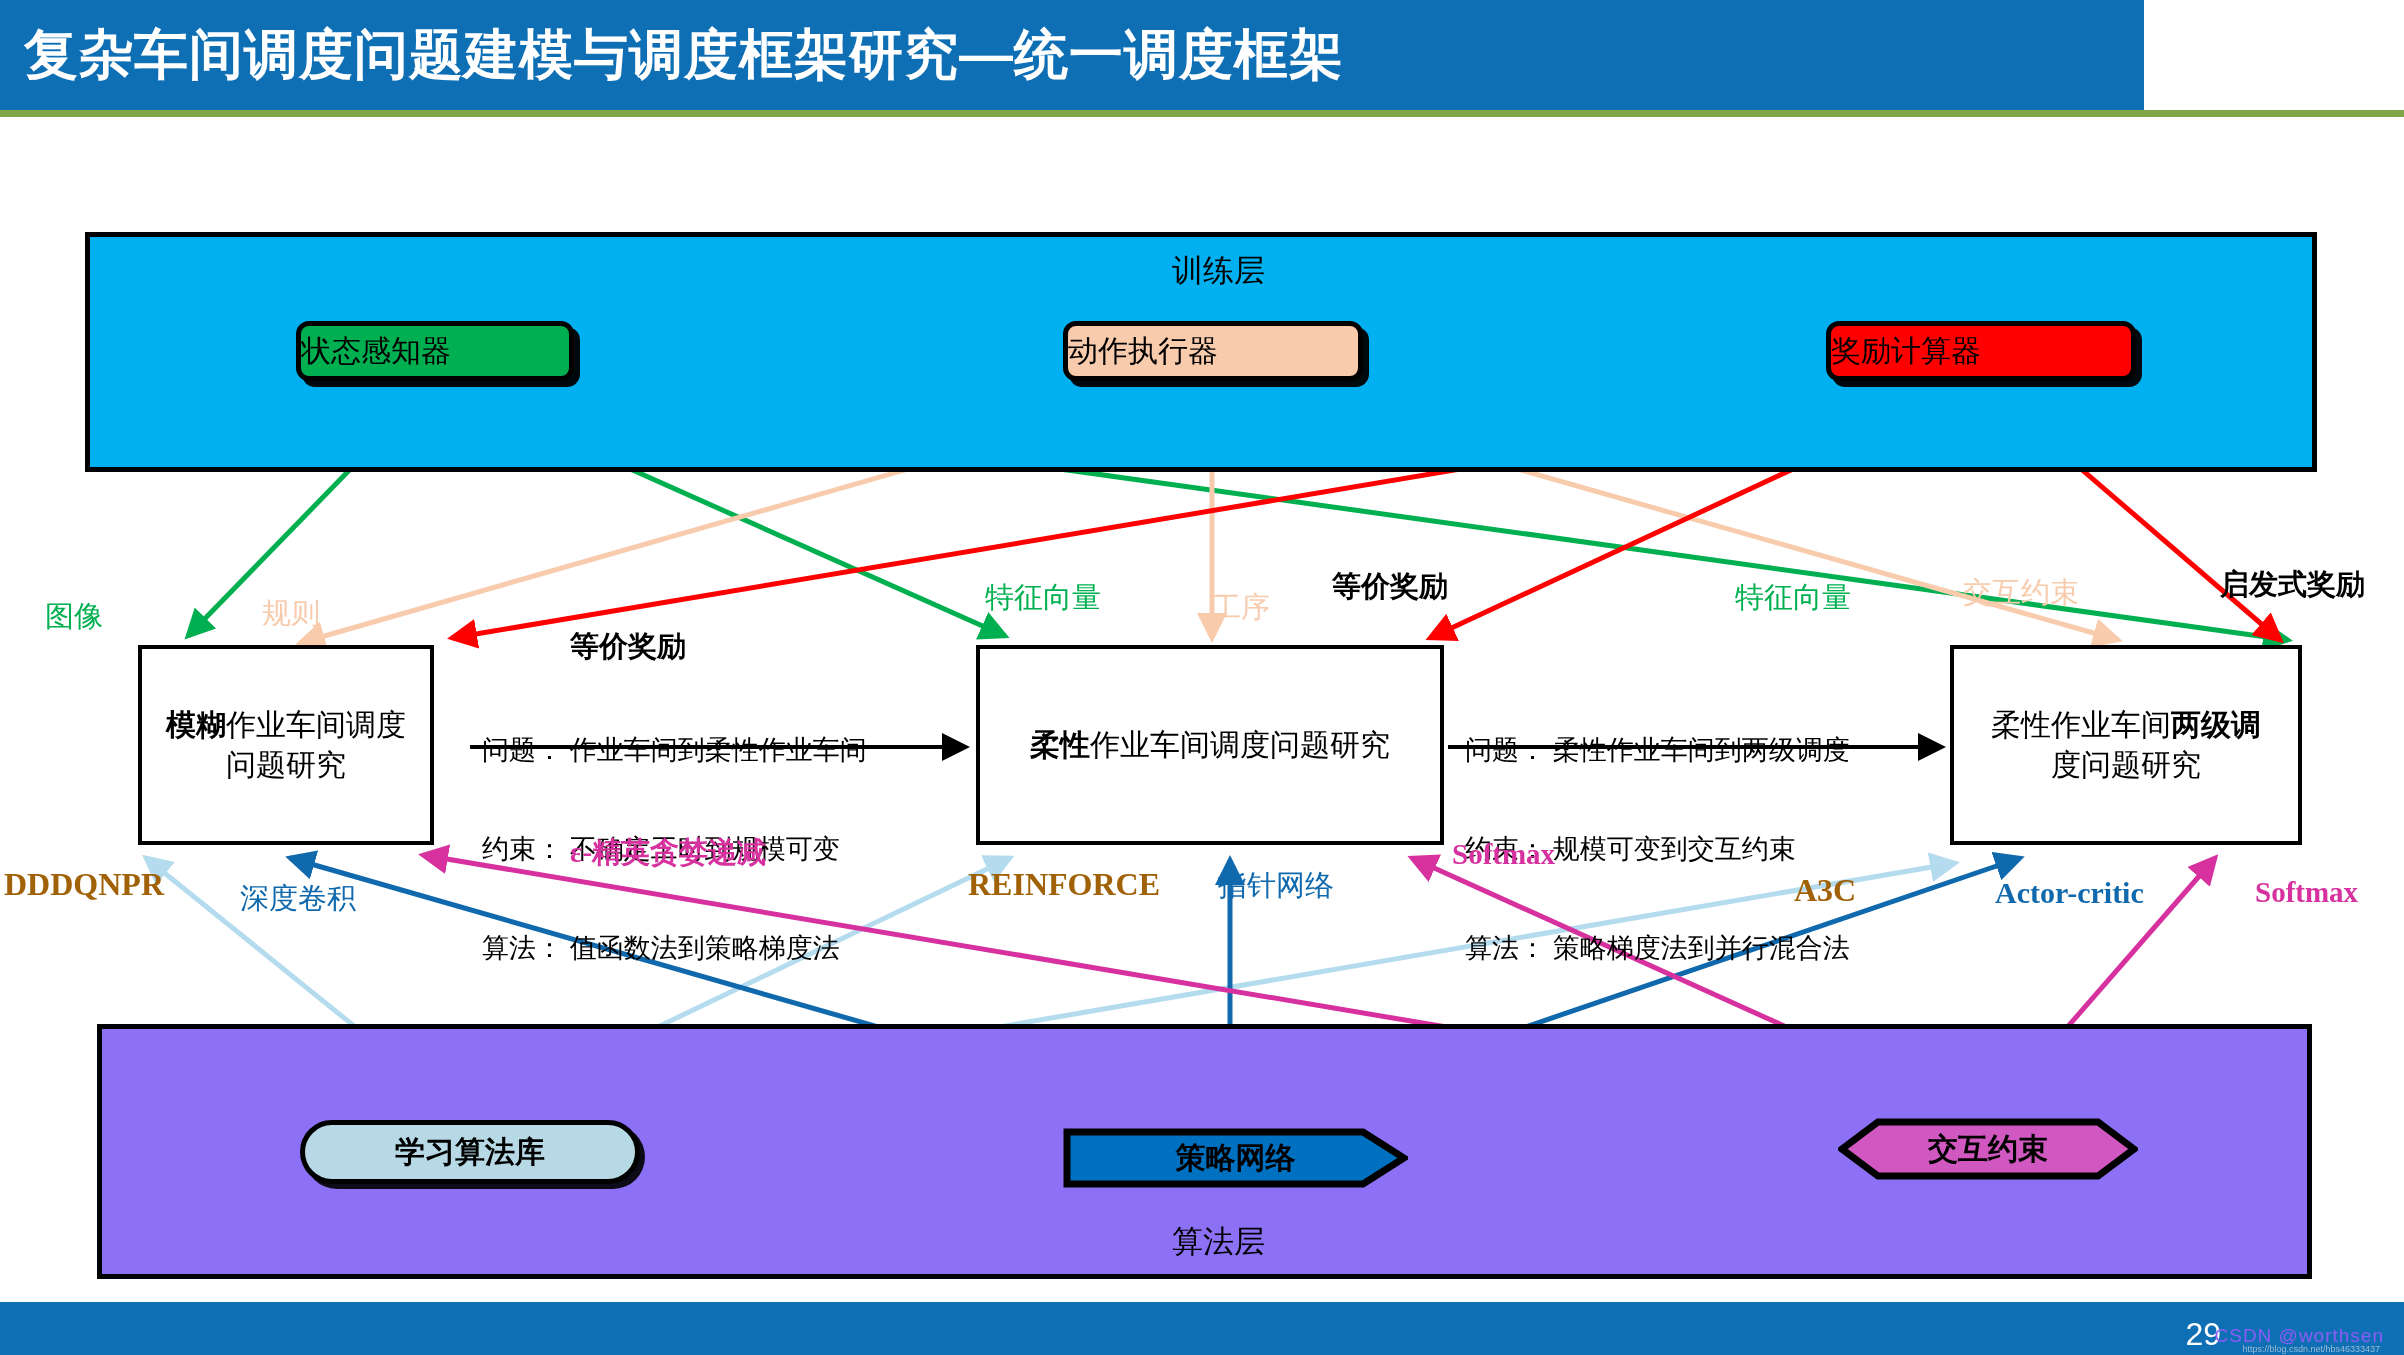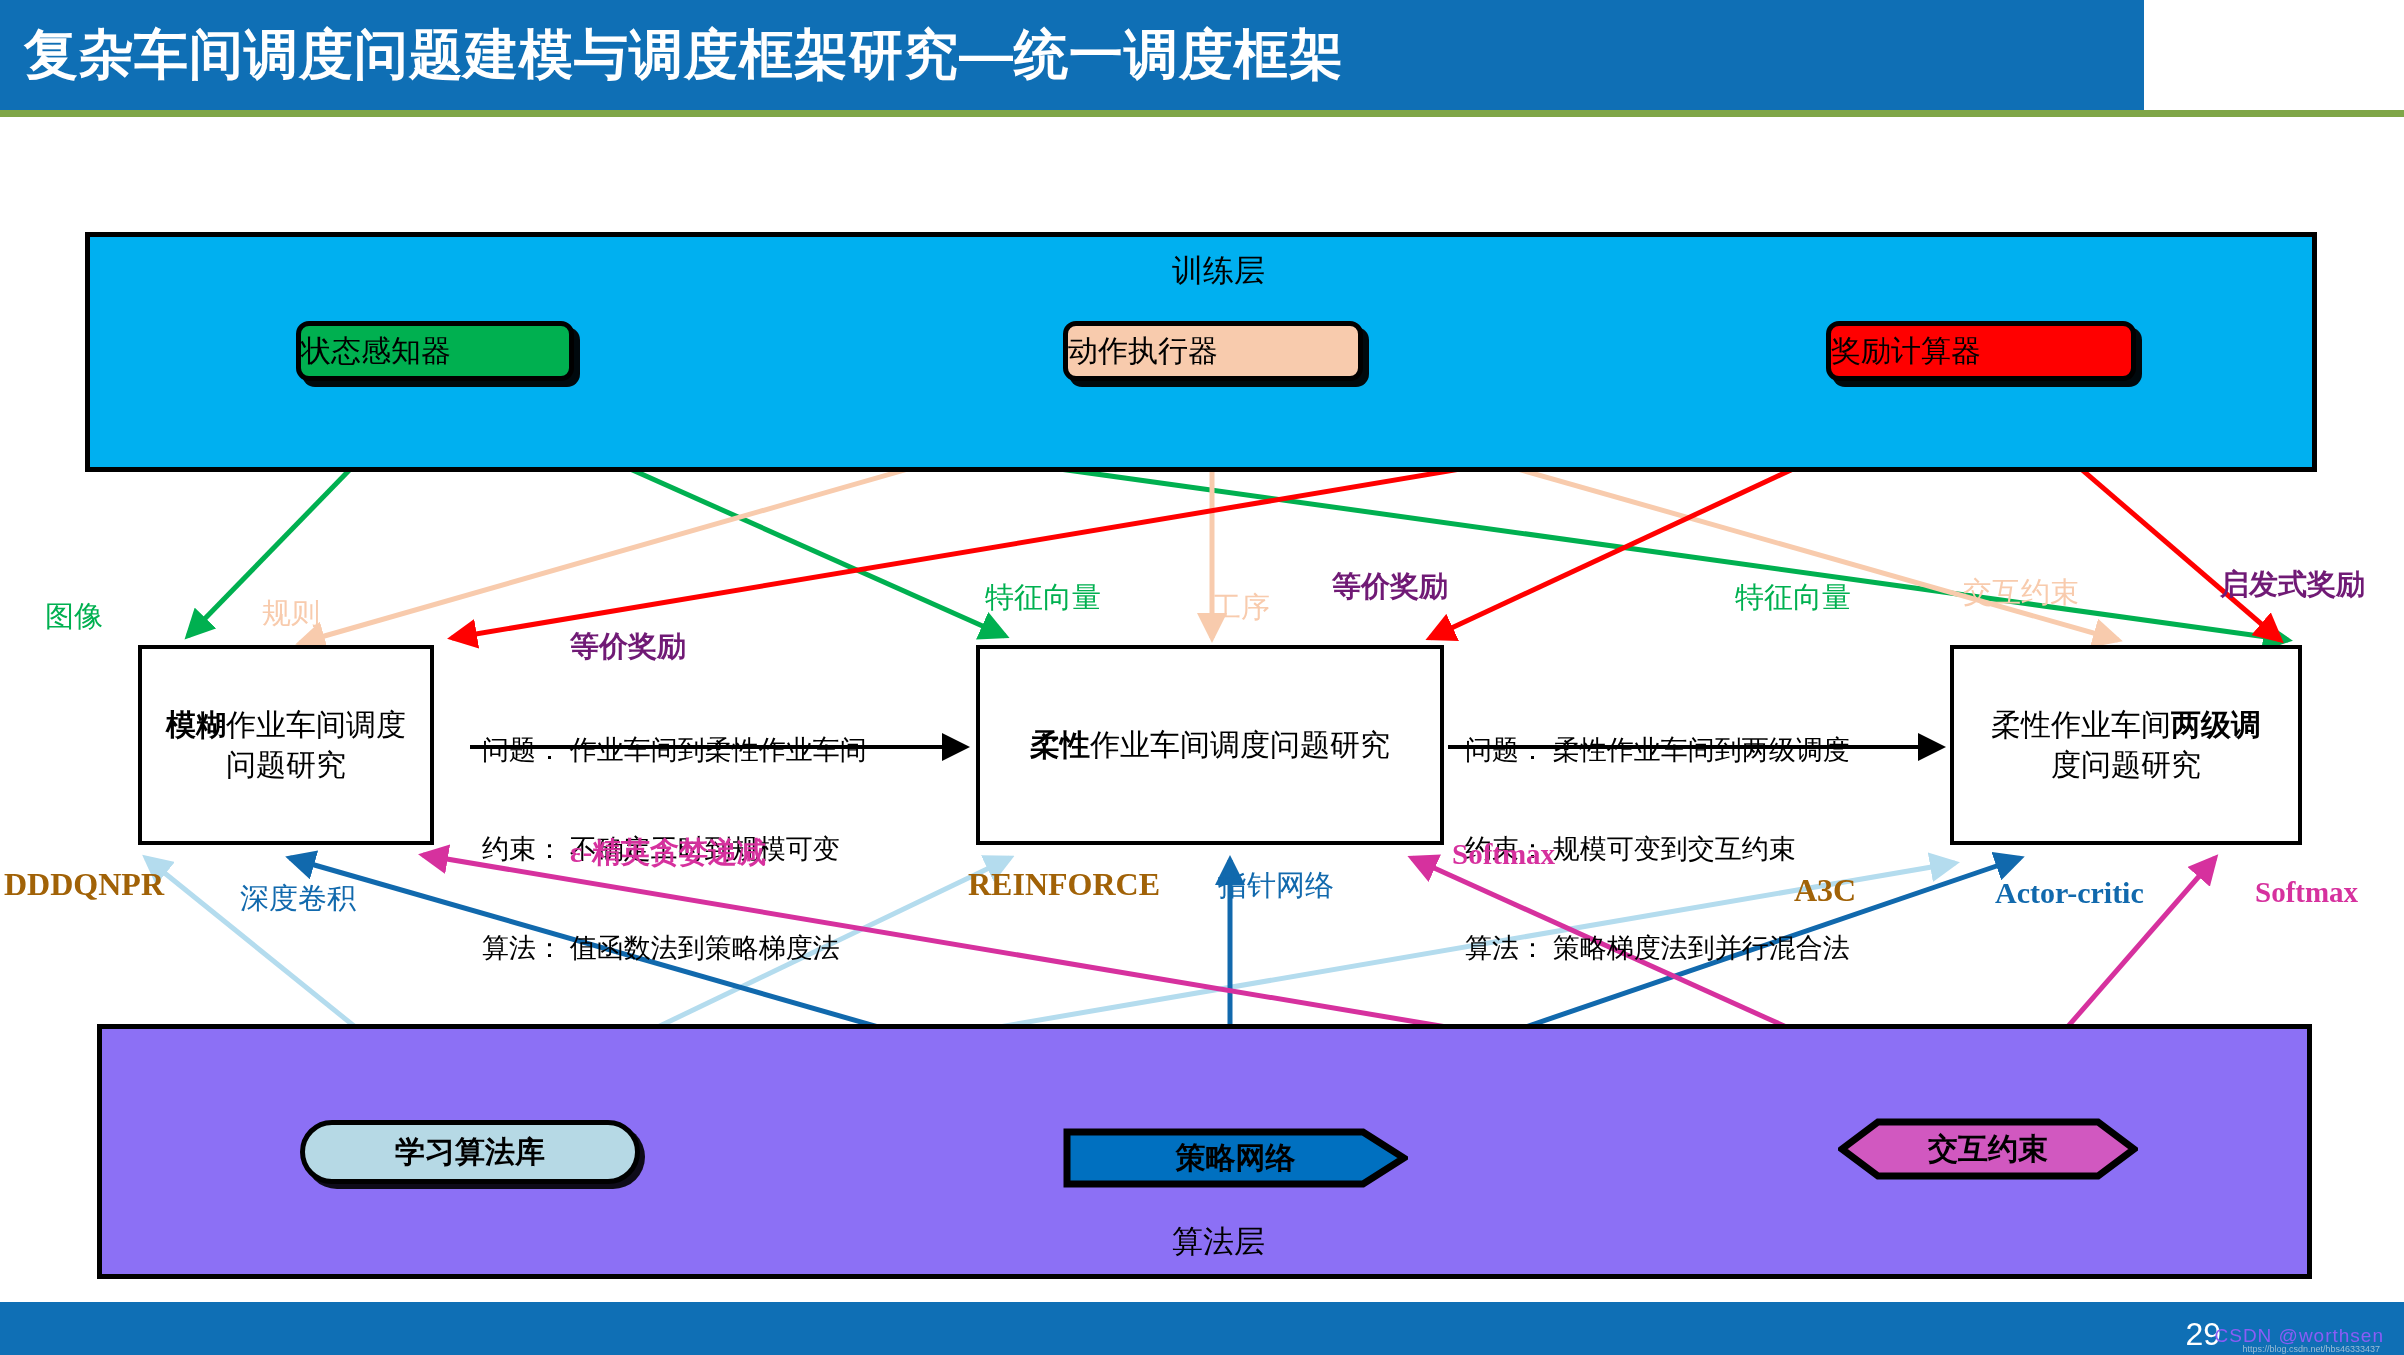--- a/index.html
+++ b/index.html
@@ -53,21 +53,21 @@
 
   
   .transition{position:absolute;font-size:27px;line-height:1.22;color:#000000;white-space:pre;}
   #transition-1{left:482px;top:668px;}
   #transition-2{left:1465px;top:668px;}
 
   
   .edge-label{position:absolute;font-size:29px;white-space:nowrap;}
   .lab-green{color:#00B050;}
   .lab-peach{color:#F8CBAD;}
-  .lab-red{color:#701a75;font-weight:bold;}
+  .lab-red{color:#000000;font-weight:bold;}
   .lab-ltblue{color:#a16207;font-weight:bold;font-size:32px;}
   .lab-blue{color:#1169AD;}
   .lab-blue-b{color:#1169AD;font-weight:bold;font-size:30px;}
   .lab-magenta{color:#D6319E;font-weight:bold;}
 
   #lbl-image{left:45px;top:597px;}
   #lbl-rule{left:262px;top:594px;}
   #lbl-equiv-reward-1{left:570px;top:627px;}
   #lbl-feature-1{left:985px;top:578px;}
   #lbl-process{left:1212px;top:588px;}

